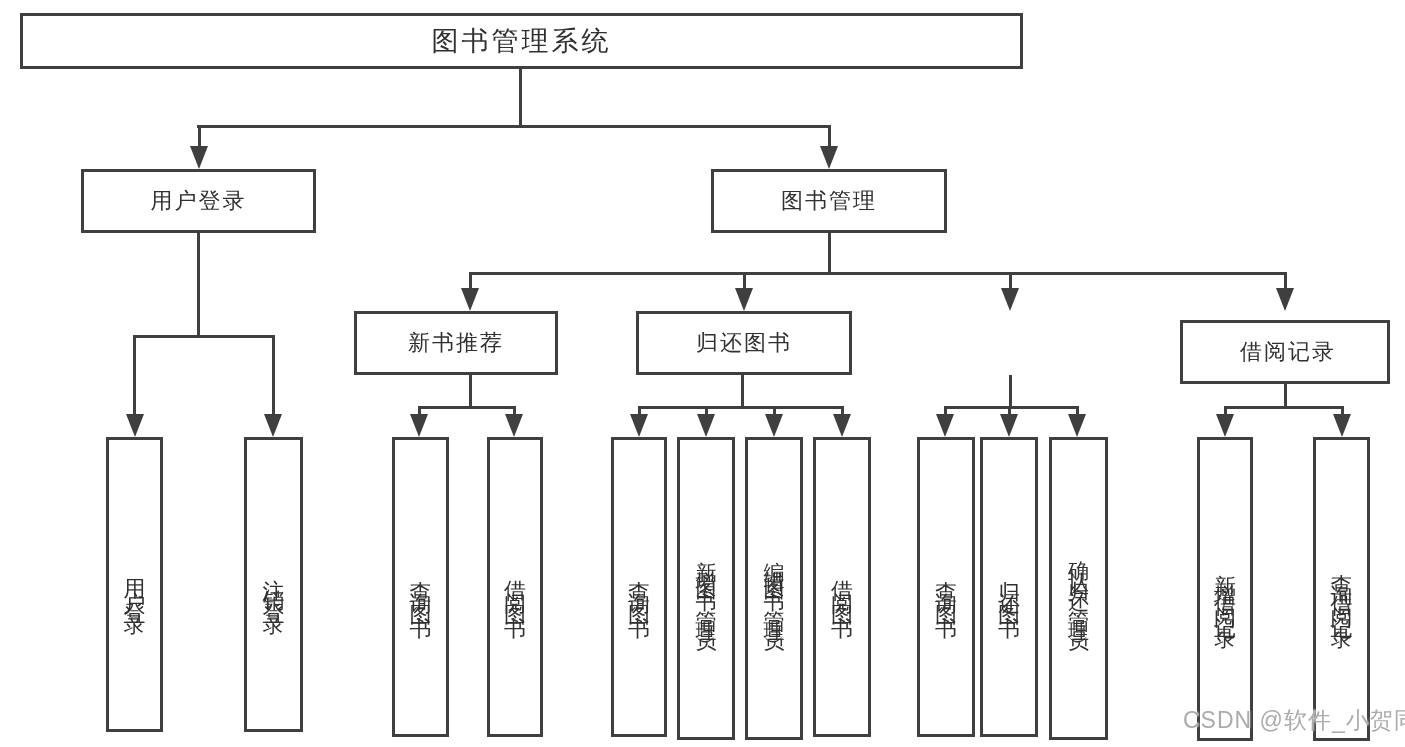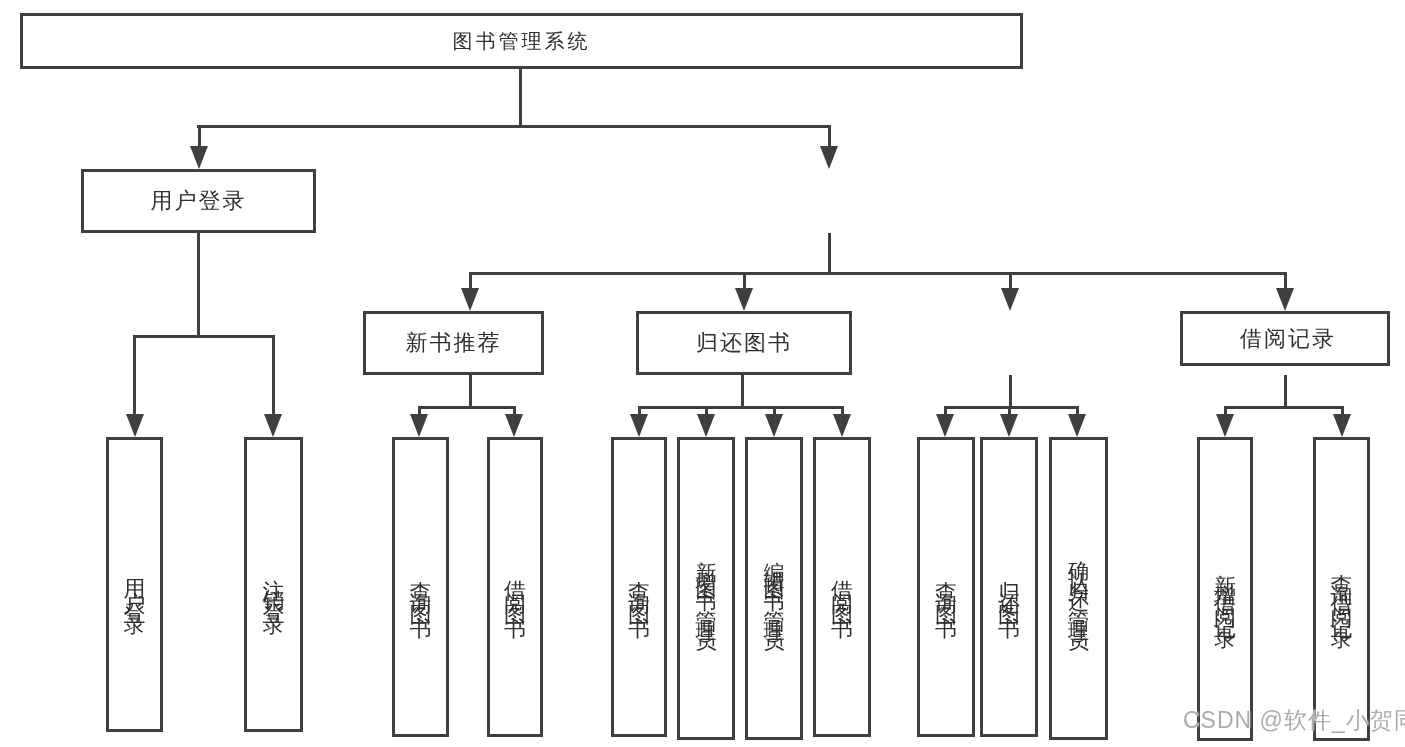--- a/index.html
+++ b/index.html
@@ -6,21 +6,21 @@
   .stage{
     position:relative;width:1405px;height:747px;background:#ffffff;
     font-family:"Liberation Sans","DejaVu Sans",sans-serif;overflow:hidden;
   }
   .box{
     position:absolute;box-sizing:border-box;background:#ffffff;
     border:3px solid #3f3f3f;color:#303030;
     display:flex;align-items:center;justify-content:center;
     font-size:22px;letter-spacing:2px;white-space:nowrap;z-index:2;
   }
-  .title{font-size:20px;letter-spacing:3px;}
+  .title{font-size:27px;letter-spacing:3px;}
   .vbox{
     writing-mode:vertical-rl;text-orientation:mixed;
     letter-spacing:12px;padding-top:0;
   }
   .ls6{letter-spacing:11px;}
   .ls9{letter-spacing:10px;font-size:21px;}
   .hline,.vline{position:absolute;background:#3f3f3f;z-index:1;}
   .hline{height:3px;}
   .vline{width:3px;}
   .arrow{
@@ -42,42 +42,43 @@
   <div class="box title" style="left:20px;top:13px;width:1003px;height:56px;">图书管理系统</div>
 
   <div class="vline" style="left:519px;top:69px;height:56px;"></div>
   <div class="hline" style="left:197px;top:125px;width:634px;"></div>
   <div class="vline" style="left:198px;top:125px;height:24px;"></div>
   <div class="arrow" style="left:190px;top:146px;"></div>
   <div class="vline" style="left:828px;top:125px;height:24px;"></div>
   <div class="arrow" style="left:820px;top:146px;"></div>
 
   <div class="box" style="left:81px;top:169px;width:235px;height:64px;">用户登录</div>
+  <div class="box" style="left:711px;top:169px;width:236px;height:64px;">图书管理</div>
 
   <div class="vline" style="left:197px;top:233px;height:102px;"></div>
   <div class="hline" style="left:133px;top:335px;width:141px;"></div>
   <div class="vline" style="left:133px;top:335px;height:80px;"></div>
   <div class="arrow" style="left:126px;top:414px;"></div>
   <div class="vline" style="left:272px;top:335px;height:80px;"></div>
   <div class="arrow" style="left:264px;top:414px;"></div>
 
   <div class="vline" style="left:828px;top:233px;height:39px;"></div>
   <div class="hline" style="left:469px;top:272px;width:817px;"></div>
   <div class="vline" style="left:469px;top:272px;height:18px;"></div>
   <div class="arrow" style="left:461px;top:288px;"></div>
   <div class="vline" style="left:743px;top:272px;height:18px;"></div>
   <div class="arrow" style="left:735px;top:288px;"></div>
   <div class="vline" style="left:1009px;top:272px;height:18px;"></div>
   <div class="arrow" style="left:1001px;top:288px;"></div>
   <div class="vline" style="left:1284px;top:272px;height:18px;"></div>
   <div class="arrow" style="left:1276px;top:288px;"></div>
 
-  <div class="box" style="left:363px;top:311px;width:181px;height:64px;text-align:center;">新书推荐</div>
+  <div class="box" style="left:354px;top:311px;width:204px;height:64px;text-align:center;">新书推荐</div>
   <div class="box" style="left:636px;top:311px;width:216px;height:64px;">归还图书</div>
-  <div class="box" style="left:1180px;top:311px;width:210px;height:55px;padding-left:6px;">借阅记录</div>
+  <div class="box" style="left:1180px;top:320px;width:210px;height:64px;padding-left:6px;">借阅记录</div>
 
   <div class="vline" style="left:469px;top:375px;height:31px;"></div>
   <div class="hline" style="left:418px;top:406px;width:98px;"></div>
   <div class="vline" style="left:418px;top:406px;height:12px;"></div>
   <div class="arrow" style="left:410px;top:414px;"></div>
   <div class="vline" style="left:513px;top:406px;height:12px;"></div>
   <div class="arrow" style="left:505px;top:414px;"></div>
 
   <div class="vline" style="left:741px;top:375px;height:31px;"></div>
   <div class="hline" style="left:638px;top:406px;width:205px;"></div>

